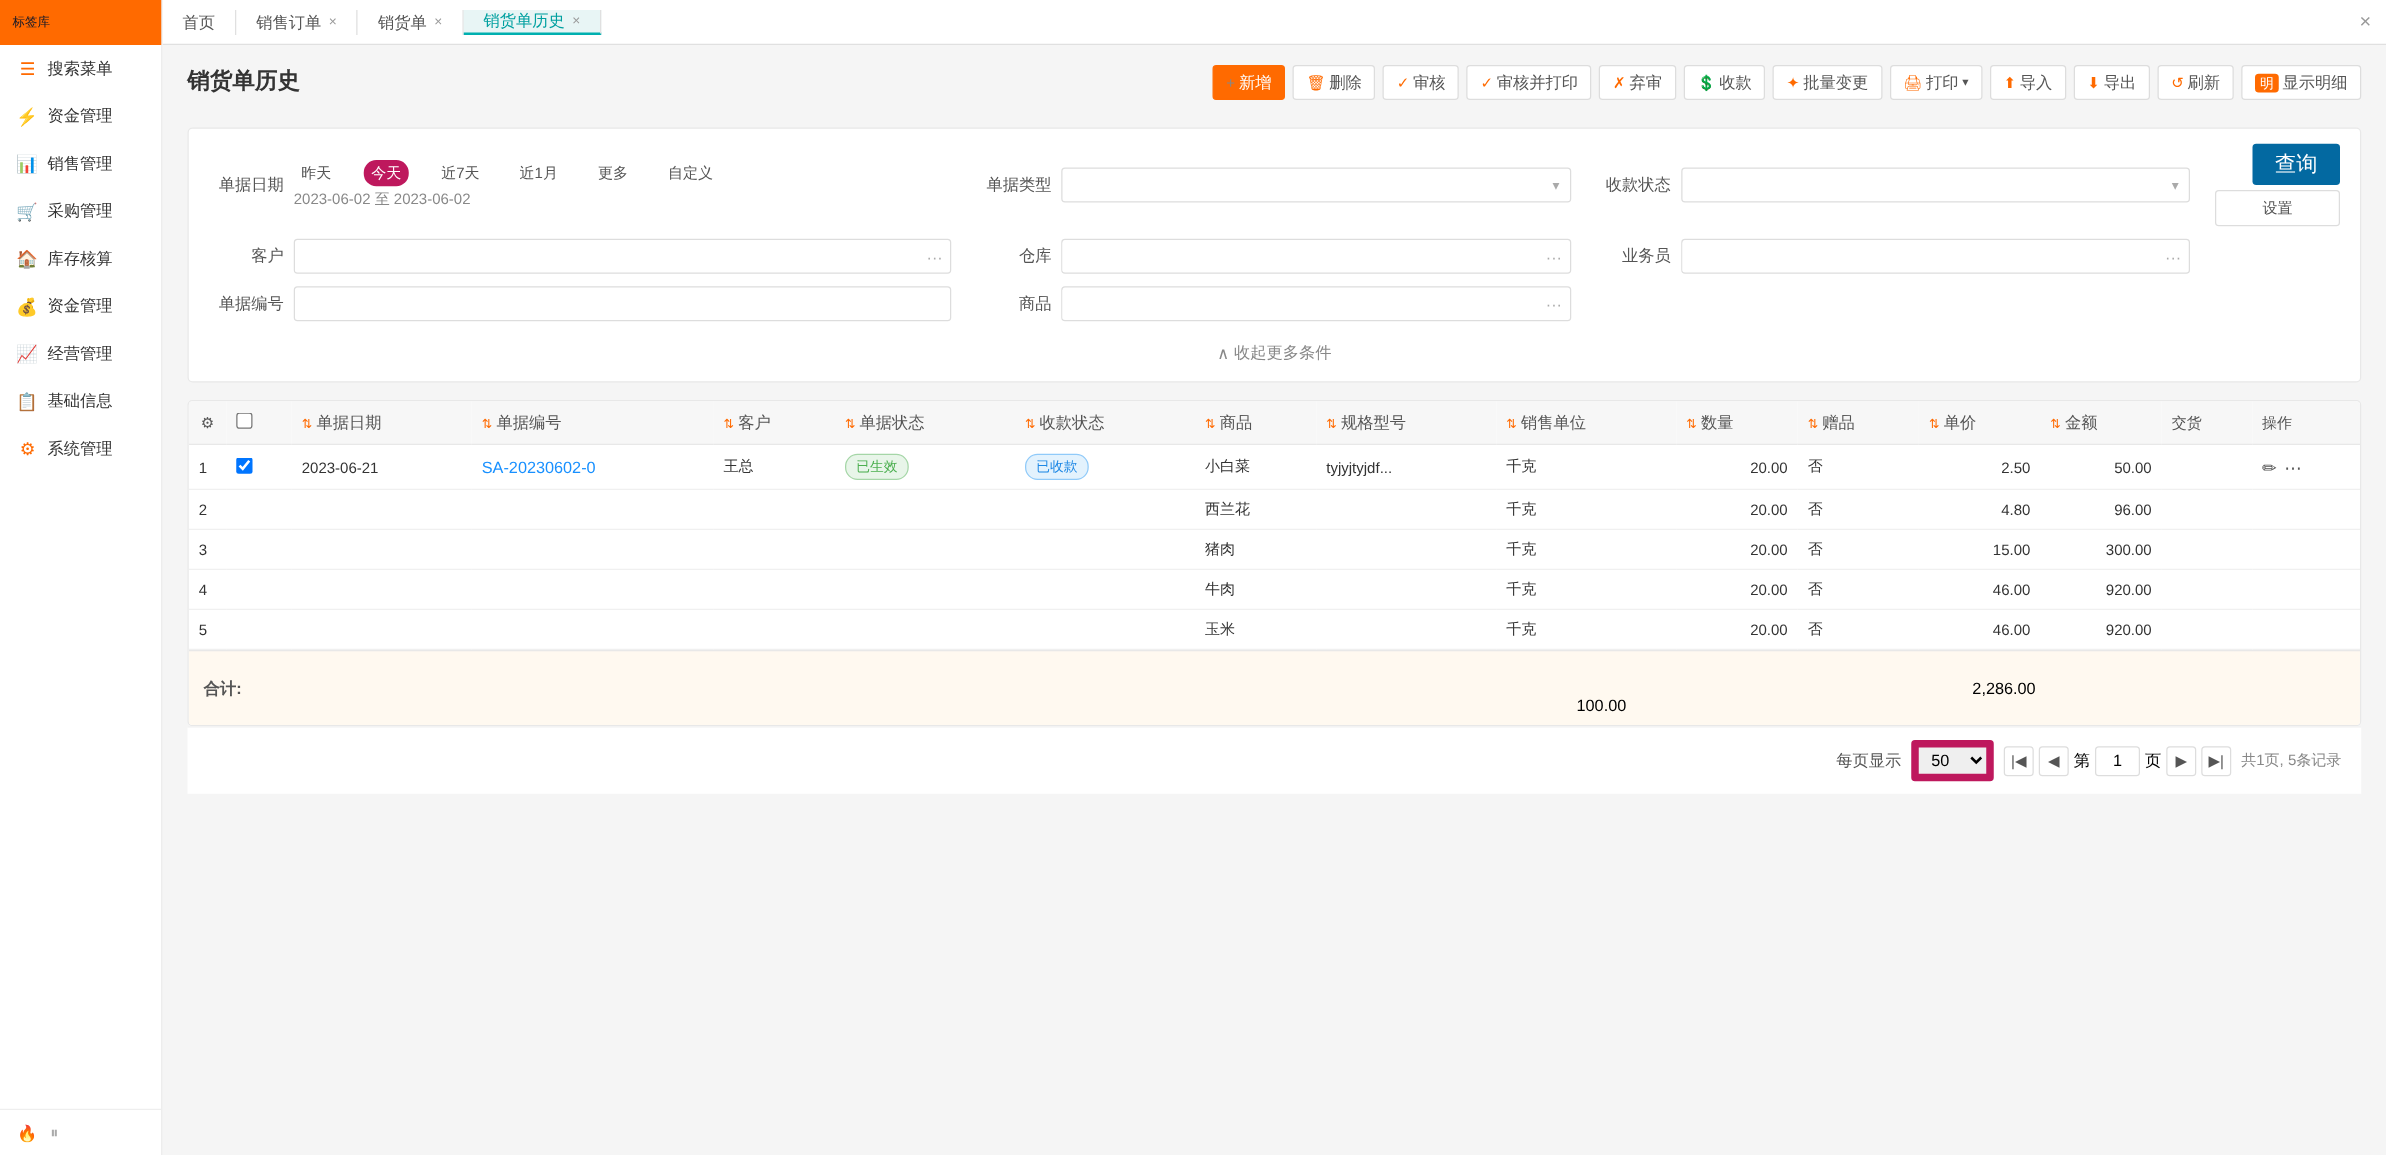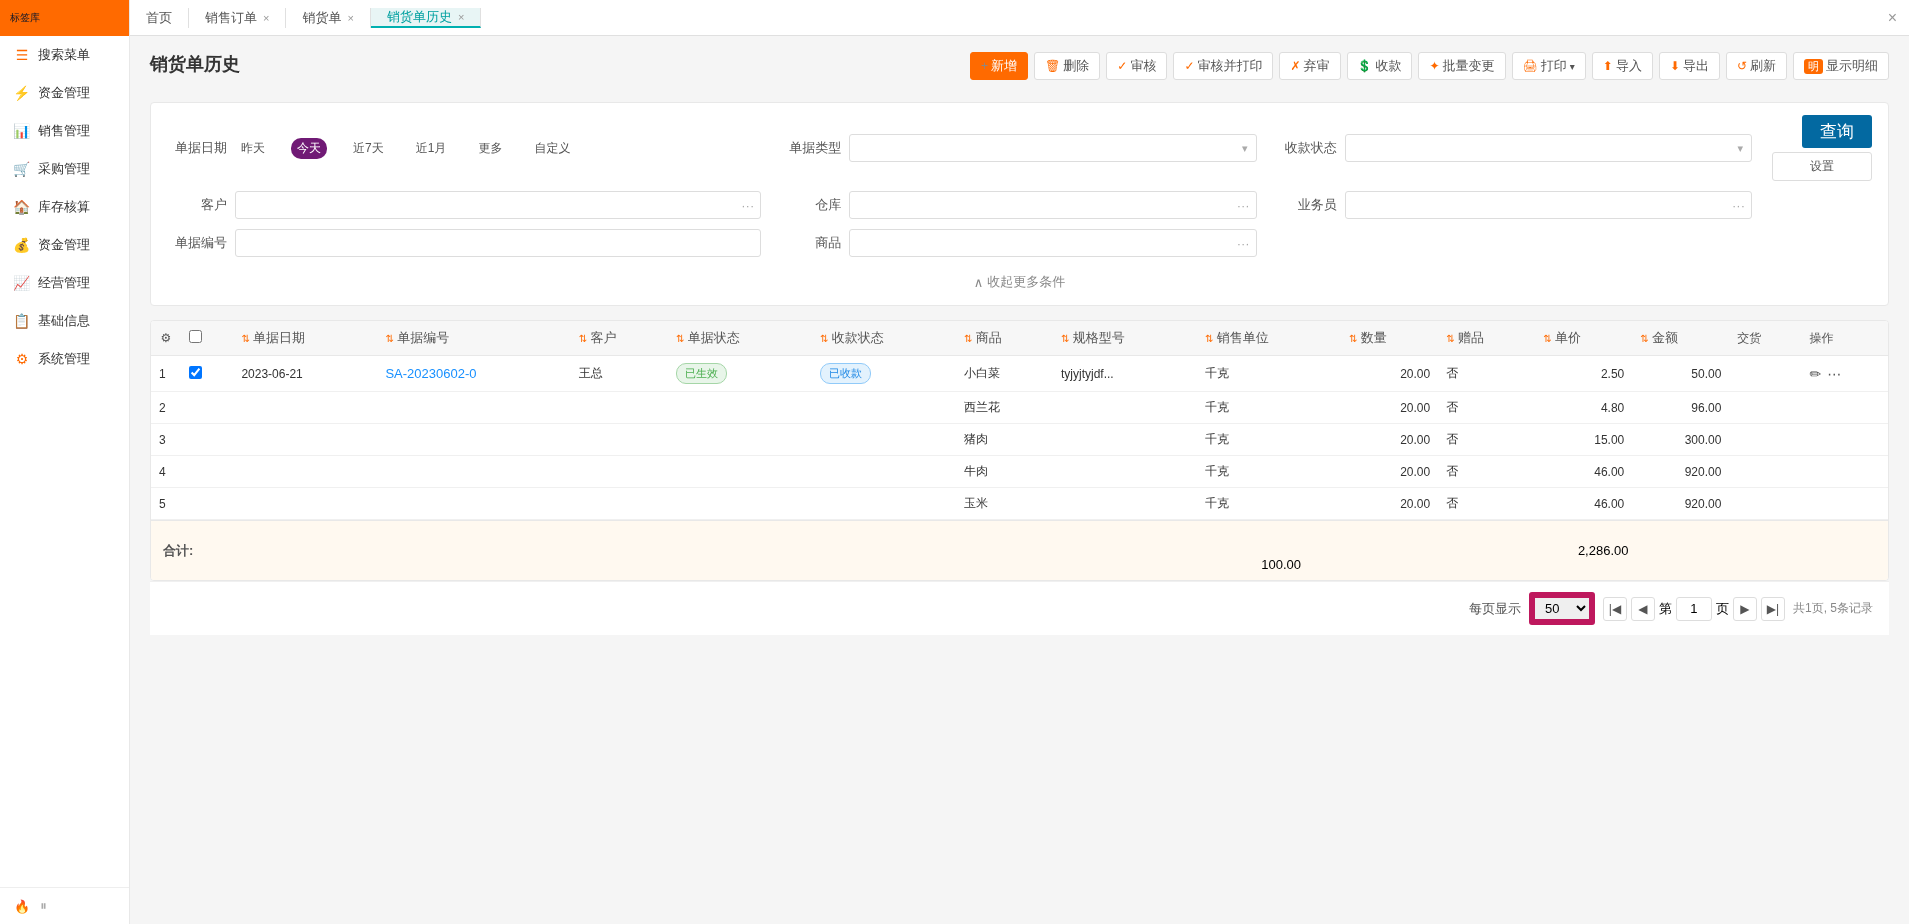--- a/index.html
+++ b/index.html
@@ -41,21 +41,21 @@
     .filter-item { display: flex; align-items: center; gap: 8px; flex: 1; }
     .filter-label { color: #555; white-space: nowrap; min-width: 60px; text-align: right; }
     .filter-input { flex: 1; border: 1px solid #ddd; border-radius: 3px; padding: 4px 8px; height: 28px; color: #333; }
     .filter-input-with-btn { display: flex; align-items: center; flex: 1; border: 1px solid #ddd; border-radius: 3px; height: 28px; }
     .filter-input-with-btn input { flex: 1; border: none; padding: 4px 8px; outline: none; }
     .filter-input-with-btn .dots { padding: 0 6px; color: #aaa; cursor: pointer; }
     .filter-select { flex: 1; border: 1px solid #ddd; border-radius: 3px; padding: 4px 8px; height: 28px; display: flex; align-items: center; justify-content: space-between; cursor: pointer; background: #fff; }
     .filter-select .arrow { color: #aaa; font-size: 11px; }
     .date-shortcuts { display: flex; align-items: center; gap: 20px; }
     .date-shortcut { padding: 2px 6px; border-radius: 3px; cursor: pointer; color: #555; font-size: 12px; }
-    .date-shortcut.active { background: #701a75; color: #fff; border-radius: 10px; }
+    .date-shortcut.active { background: #be185d; color: #fff; border-radius: 10px; }
     .date-range { font-size: 12px; color: #888; margin-top: 2px; }
     .filter-date-col { display: flex; flex-direction: column; flex: 1; }
     .collapse-btn { display: flex; align-items: center; justify-content: center; gap: 4px; cursor: pointer; color: #888; font-size: 12px; padding: 6px 0 2px; }
 
     
     .query-btn { background: #0369a1; color: #fff; border: none; border-radius: 3px; padding: 5px 18px; cursor: pointer; font-size: 17px; font-family: Liberation Serif, serif; }
     .settings-btn { background: #fff; color: #555; border: 1px solid #ddd; border-radius: 3px; padding: 5px 14px; cursor: pointer; font-size: 12px; margin-top: 4px; display: block; width: 100%; }
 
     
     .table-wrap { background: #fff; border: 1px solid #e8e8e8; border-radius: 4px; overflow: auto; }
@@ -226,20 +226,21 @@
           <span class="filter-label">单据日期</span>
           <div class="filter-date-col">
             <div class="date-shortcuts">
               <span class="date-shortcut">昨天</span>
               <span class="date-shortcut active">今天</span>
               <span class="date-shortcut">近7天</span>
               <span class="date-shortcut">近1月</span>
               <span class="date-shortcut">更多</span>
               <span class="date-shortcut">自定义</span>
             </div>
+            <div class="date-range">2023-06-02 至 2023-06-02</div>
           </div>
         </div>
 
         <div class="filter-item" style="flex:1.2;">
           <span class="filter-label">单据类型</span>
           <div class="filter-select">
             <span></span>
             <span class="arrow">▾</span>
           </div>
         </div>

